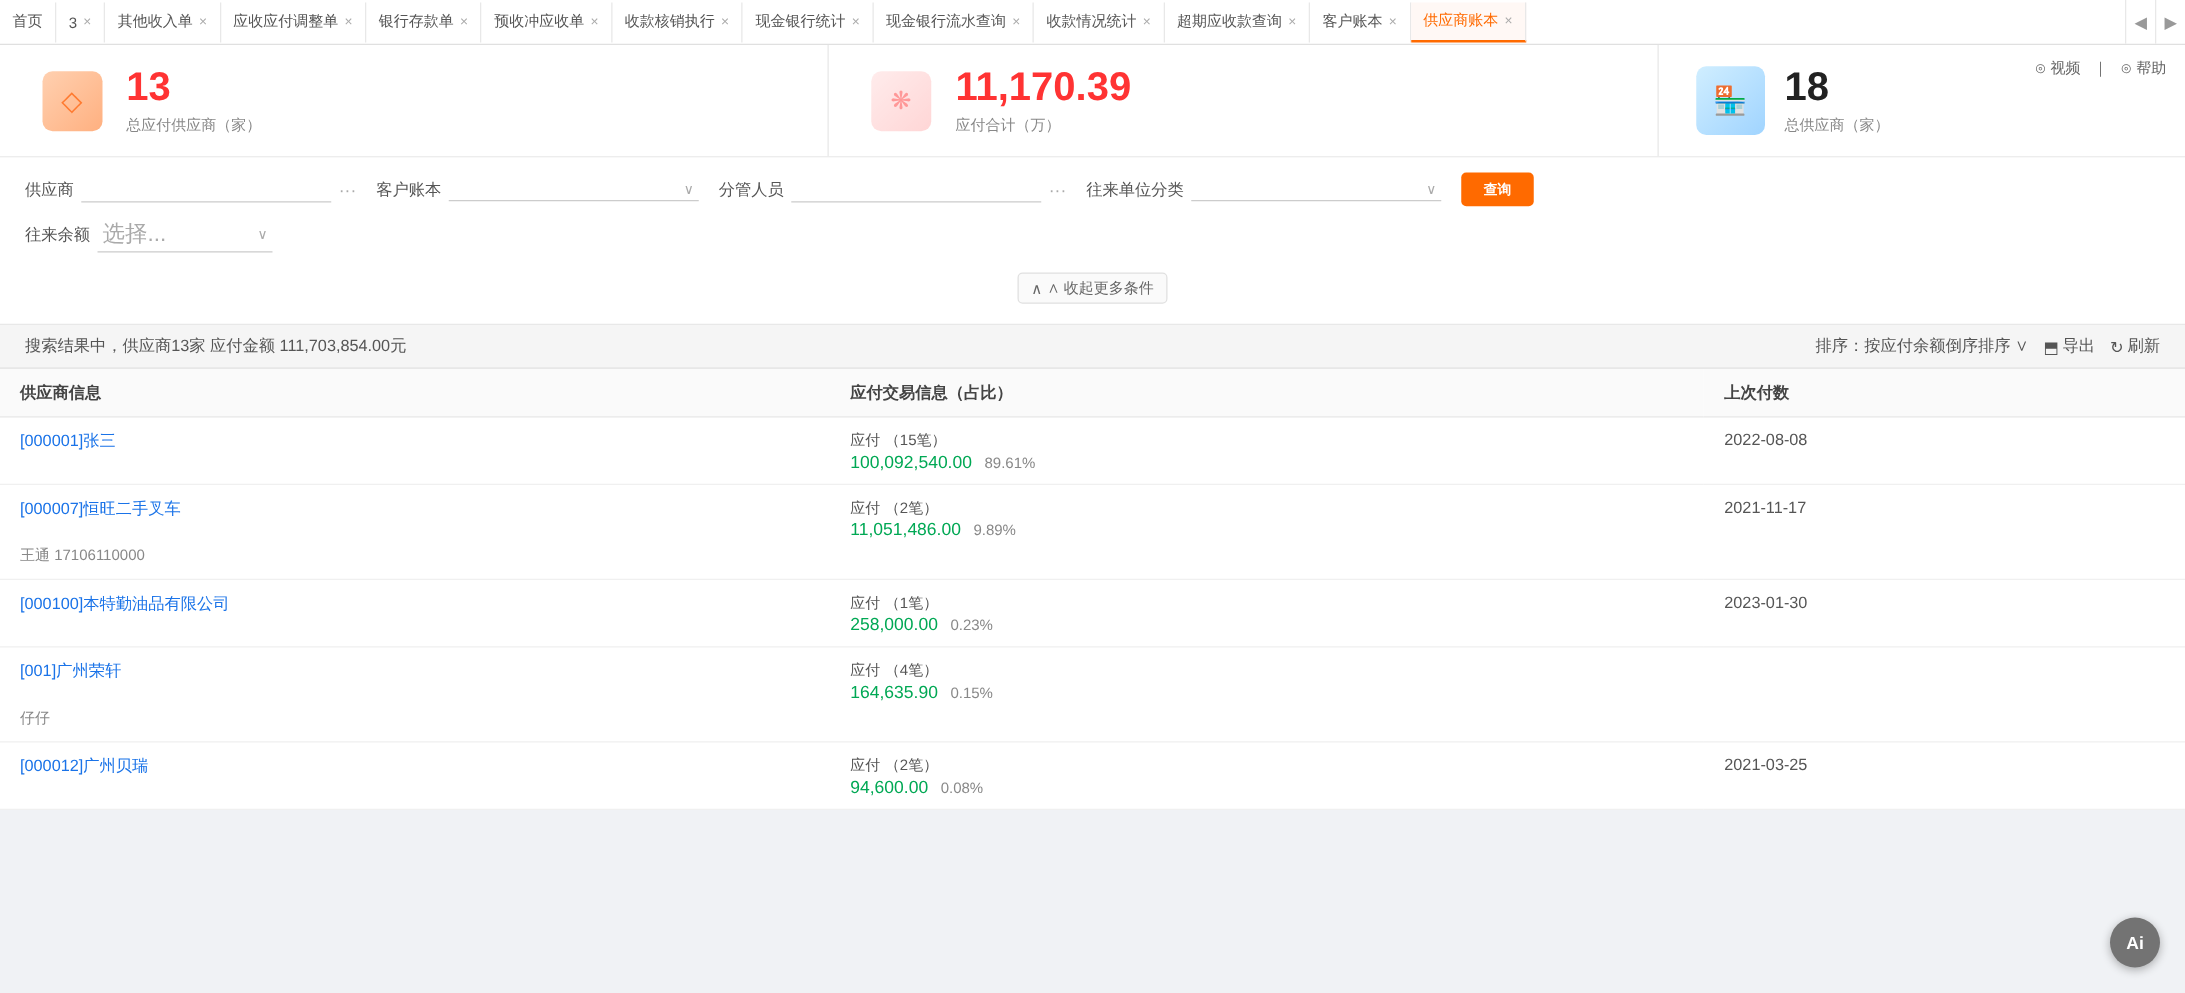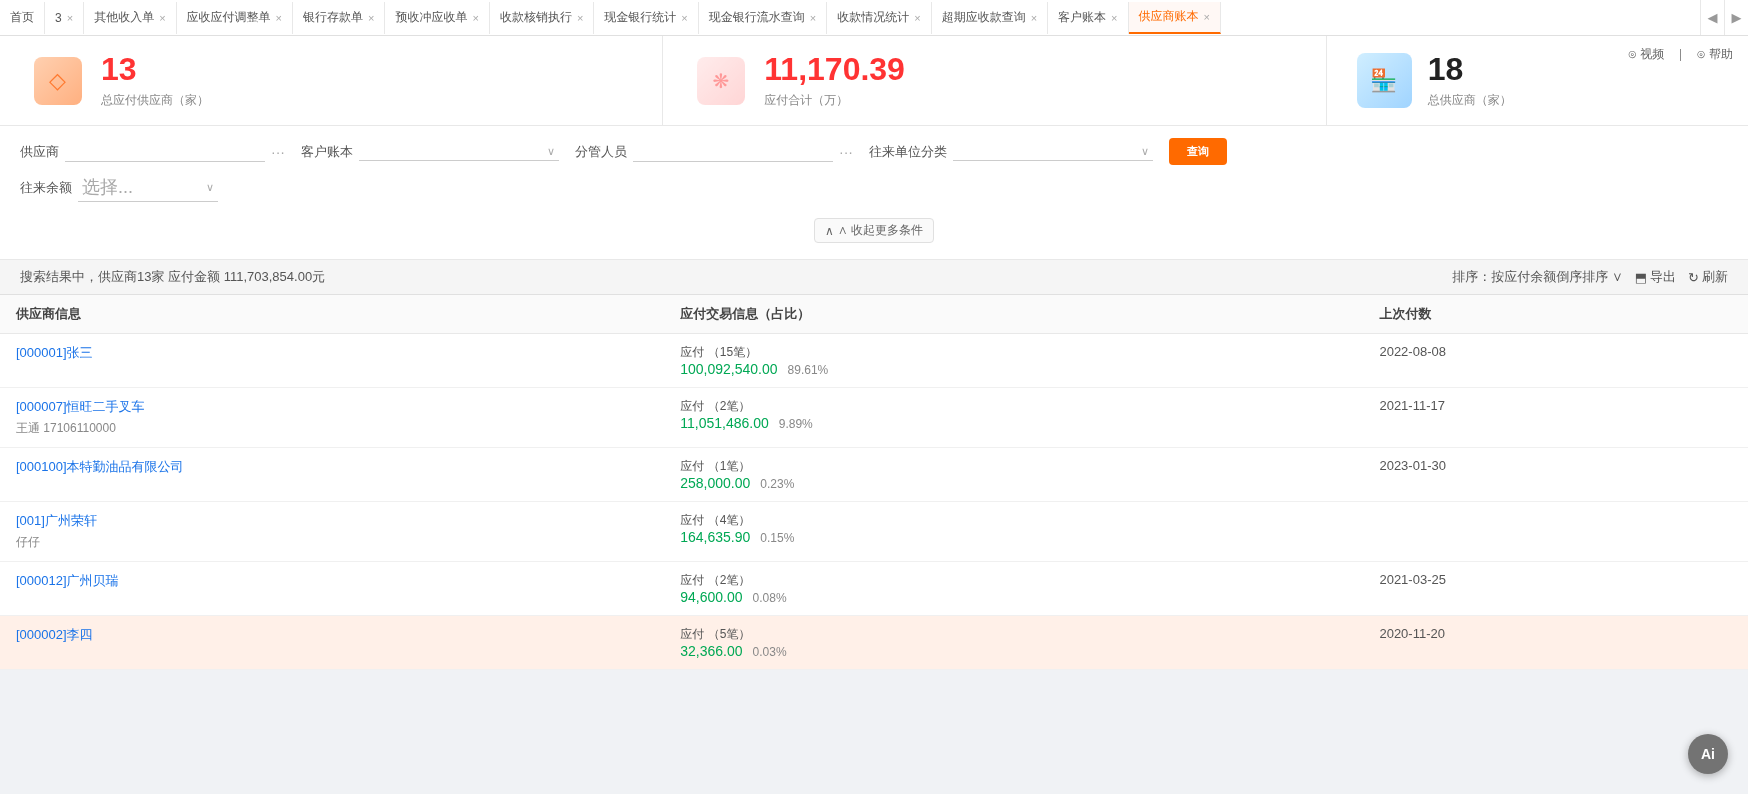--- a/index.html
+++ b/index.html
@@ -80,21 +80,21 @@
     .data-table { background: #fff; width: 100%; border-collapse: collapse; }
     .data-table th {
       background: #fafafa; padding: 10px 16px; text-align: left; font-weight: 600;
       color: #444; border-bottom: 1px solid #e8e8e8; font-size: 13px;
     }
     .data-table td {
       padding: 10px 16px; border-bottom: 1px solid #f0f0f0; vertical-align: top; font-size: 13px;
     }
     .data-table tr.highlighted td { background: #fff0e8; }
     .supplier-link { color: #1a73e8; cursor: pointer; text-decoration: none; }
-    .sub-text { color: #888; font-size: 12px; margin-top: 4px; }
+    .sub-text { color: #888; font-size: 12px; margin-top: 20px; }
     .amount-green { color: #00a854; font-size: 14px; font-weight: 500; }
     .tx-label { color: #555; font-size: 12px; }
     .tx-count { color: #555; font-size: 12px; }
     .percent-text { color: #888; font-size: 12px; margin-left: 10px; }
     .date-text { color: #555; font-size: 13px; }
 
     
     .table-wrapper { overflow-x: auto; }
   </style>
 </head>
@@ -302,27 +302,19 @@
           <td></td>
         </tr>
         <tr>
           <td><a class="supplier-link">[000012]广州贝瑞</a></td>
           <td>
             <div><span class="tx-label">应付</span> <span class="tx-count">（2笔）</span></div>
             <div><span class="amount-green">94,600.00</span><span class="percent-text">0.08%</span></div>
           </td>
           <td><span class="date-text">2021-03-25</span></td>
         </tr>
-        <tr class="highlighted">
-          <td><a class="supplier-link">[000002]李四</a></td>
-          <td>
-            <div><span class="tx-label">应付</span> <span class="tx-count">（5笔）</span></div>
-            <div><span class="amount-green">32,366.00</span><span class="percent-text">0.03%</span></div>
-          </td>
-          <td><span class="date-text">2020-11-20</span></td>
-        </tr>
       </tbody>
   </table>
 </div>
 
 <div style="position:fixed; bottom:20px; right:20px; background:#737373; color:#fff; border-radius:50%; width:40px; height:40px; display:flex; align-items:center; justify-content:center; font-size:14px; font-weight:bold; cursor:pointer; box-shadow:0 2px 8px rgba(0,0,0,0.3);">
   <span>Ai</span>
 </div>
 
 </body></html>

